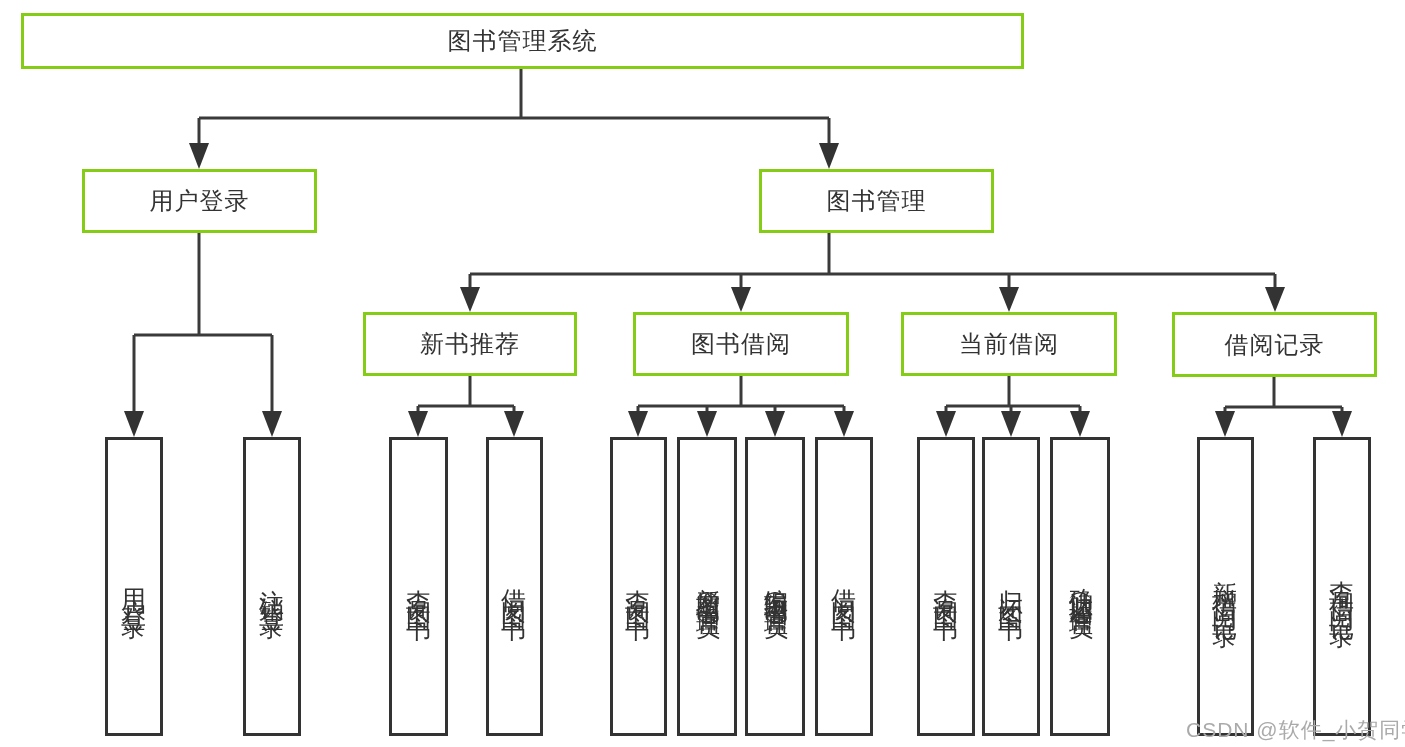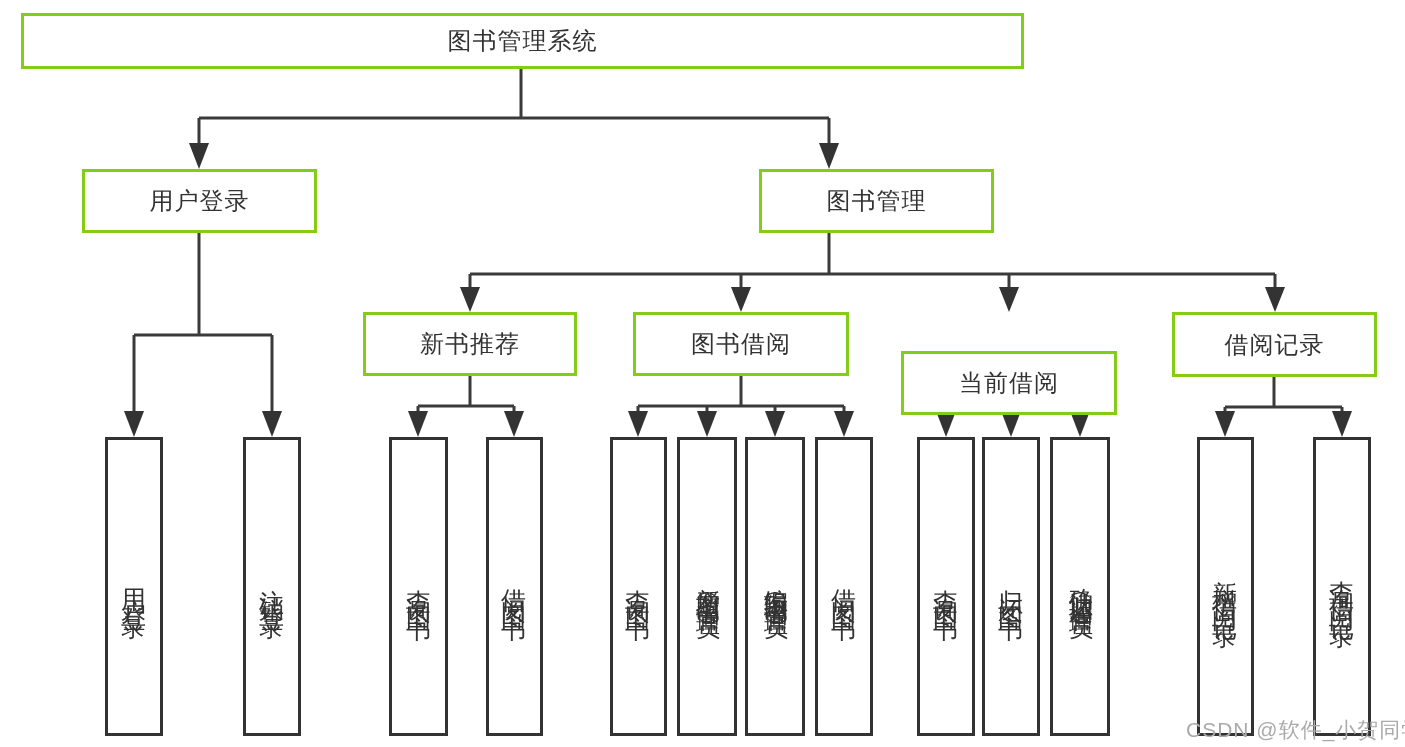--- a/index.html
+++ b/index.html
@@ -104,21 +104,21 @@
     </g>
   </svg>
 
   <div class="hbox" style="left:21px;top:13px;width:1003px;height:56px;">图书管理系统</div>
 
   <div class="hbox" style="left:82px;top:169px;width:235px;height:64px;">用户登录</div>
   <div class="hbox" style="left:712px;top:169px;width:235px;height:64px;margin-left:47px;">图书管理</div>
 
   <div class="hbox" style="left:633px;top:312px;width:216px;height:64px;">图书借阅</div>
   <div class="hbox" style="left:363px;top:312px;width:214px;height:64px;">新书推荐</div>
-  <div class="hbox" style="left:901px;top:312px;width:216px;height:64px;margin-top:39px;">当前借阅</div>
+  <div class="hbox" style="left:901px;top:312px;width:216px;height:64px;">当前借阅</div>
   <div class="hbox" style="left:1172px;top:312px;width:205px;height:65px;">借阅记录</div>
 
   <div class="leaf" style="left:105px;width:58px;">用户登录</div>
   <div class="leaf" style="left:243px;width:58px;">注销登录</div>
 
   <div class="leaf" style="left:389px;width:59px;">查询图书</div>
   <div class="leaf" style="left:486px;width:57px;">借阅图书</div>
 
   <div class="leaf" style="left:610px;width:57px;">查询图书</div>
   <div class="leaf long" style="left:677px;width:60px;">新增图书（管理员）</div>

